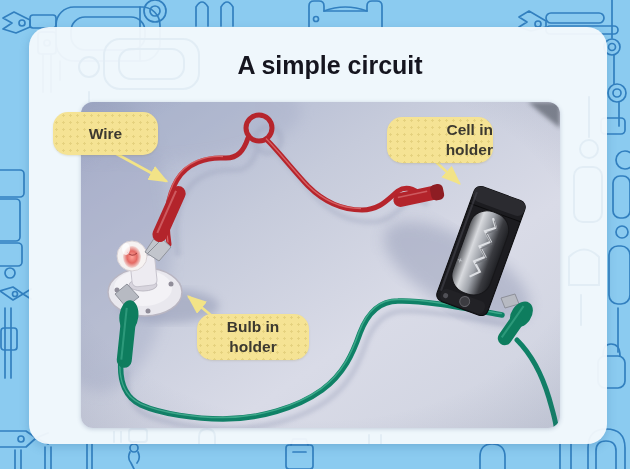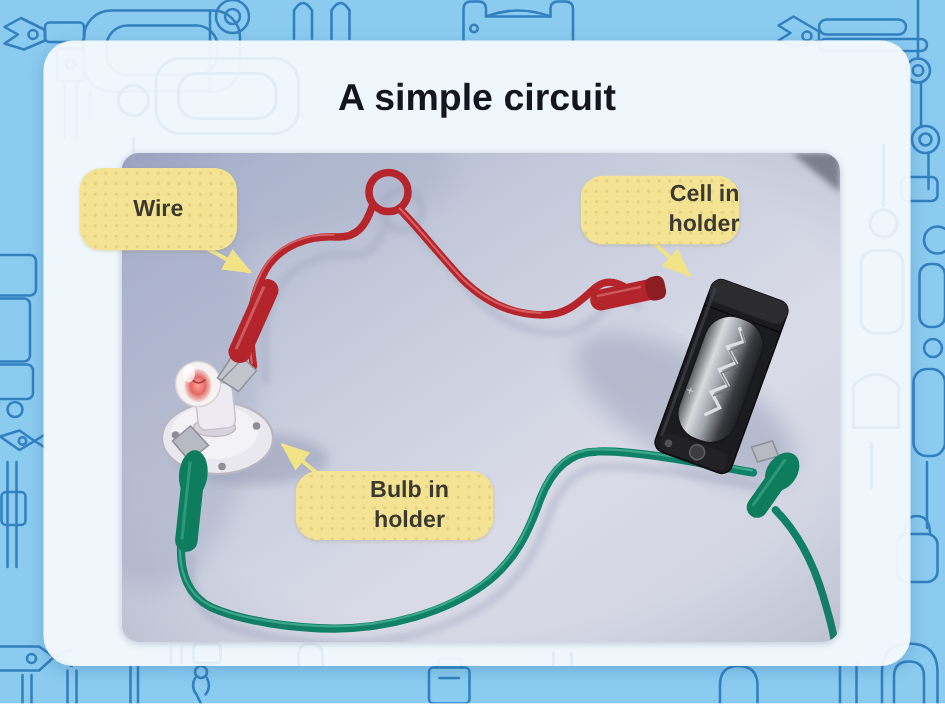--- a/index.html
+++ b/index.html
@@ -32,21 +32,21 @@
   .callout{
     position:absolute;z-index:6;
     border-radius:15px;
     display:flex;flex-direction:column;align-items:center;justify-content:center;
     font-size:15.5px;font-weight:bold;line-height:20px;
     background-image:radial-gradient(rgba(173,148,52,0.22) 1px, rgba(0,0,0,0) 1.2px);
     background-size:7px 7px;
     box-shadow:0 1px 2px rgba(120,100,30,0.15);
   }
   .callout span{display:block;text-align:center;}
-  #label-wire{left:53px;top:112px;width:105px;height:55px;}
+  #label-wire{left:53px;top:112px;width:105px;height:43px;}
   #label-cell{left:387px;top:117px;width:106px;height:46px;align-items:flex-end;}
   #label-bulb{left:197px;top:314px;width:112px;height:46px;}
 </style>
 </head>
 <body>
 
 <div class="stage" style="background-color: rgb(139, 203, 240);">
 
   <svg class="bg-svg" width="630" height="469" viewBox="0 0 630 469">
     <g fill="none" stroke-width="1.7" stroke-linejoin="round" stroke-linecap="round" opacity="0.95" stroke="#2E7CBD">
@@ -138,21 +138,21 @@
         <circle cx="560" cy="122" r="9"></circle>
         <rect x="545" y="140" width="28" height="55" rx="9"></rect>
         <path d="M 540 230 Q 555 215 570 230 V 258 H 540 Z"></path>
         <path d="M 552 268 V 298"></path>
         <path d="M 85 405 V 415 M 92 405 V 415"></path>
         <rect x="100" y="402" width="18" height="13" rx="3"></rect>
         <path d="M 170 417 V 410 Q 170 402 178 402 Q 186 402 186 410 V 417"></path>
         <path d="M 340 417 V 408 M 352 417 V 408"></path>
       </g>
     </svg>
-    <div class="title" style="color: rgb(21, 21, 31);">A simple circuit</div>
+    <div class="title" style="color: rgb(21, 21, 31); margin-left: 12px;">A simple circuit</div>
   </div>
 
   <div class="photo">
     <svg width="479" height="326" viewBox="0 0 479 326">
       <defs>
         <linearGradient id="pbg" x1="0" y1="0" x2="1" y2="1">
           <stop offset="0" stop-color="#a9b2cd"></stop>
           <stop offset="0.35" stop-color="#c6cbdb"></stop>
           <stop offset="0.65" stop-color="#d9dbe7"></stop>
           <stop offset="1" stop-color="#ced2df"></stop>
@@ -290,18 +290,18 @@
     </g>
   </svg>
 
   <div class="callout" id="label-wire" style="background-color: rgb(245, 227, 148); color: rgb(60, 57, 48);">
     <span>Wire</span>
   </div>
   <div class="callout" id="label-cell" style="background-color: rgb(245, 227, 148); color: rgb(60, 57, 48);">
     <span>Cell in</span>
     <span>holder</span>
   </div>
-  <div class="callout" id="label-bulb" style="background-color: rgb(245, 227, 148); color: rgb(60, 57, 48); padding-left: 20px;">
+  <div class="callout" id="label-bulb" style="background-color: rgb(245, 227, 148); color: rgb(60, 57, 48);">
     <span>Bulb in</span>
     <span>holder</span>
   </div>
 
 </div>
 
 </body></html>

